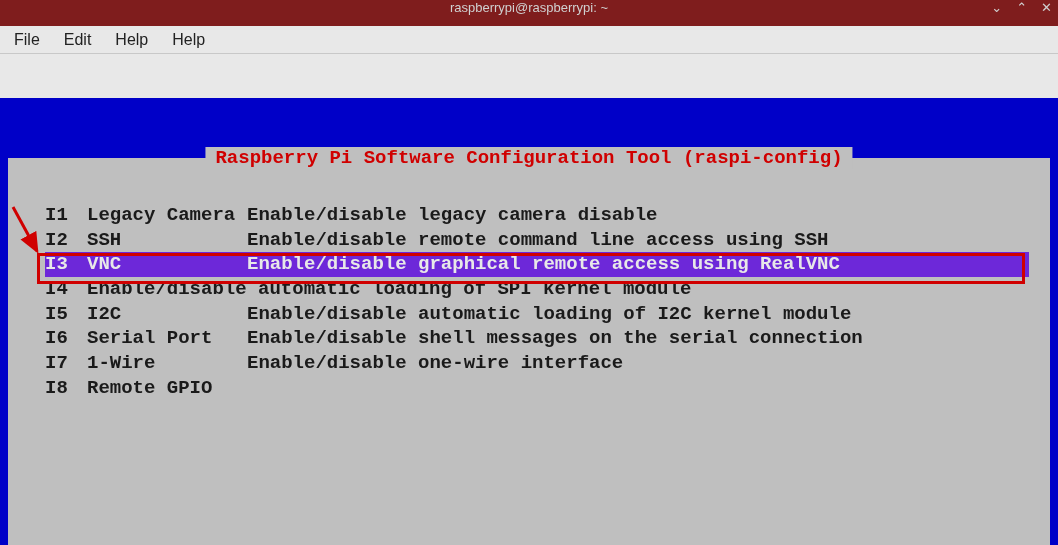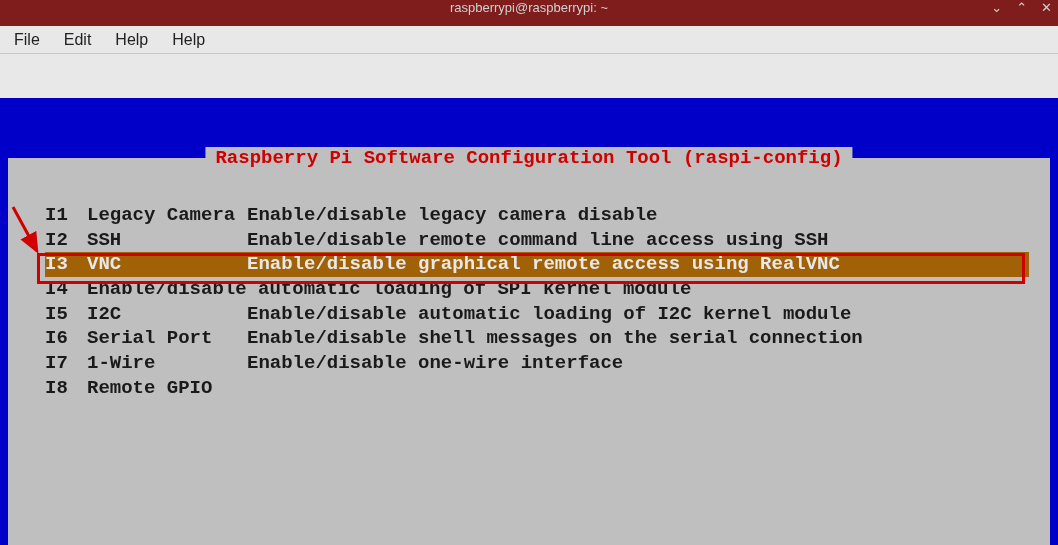--- a/index.html
+++ b/index.html
@@ -84,21 +84,21 @@
     .menu-item {
       display: flex;
       white-space: pre;
       line-height: 1.3;
       padding: 0;
     }
     .menu-code { width: 42px; flex-shrink: 0; }
     .menu-label { width: 160px; flex-shrink: 0; }
     .menu-desc { flex: 1; }
     .menu-item.selected {
-      background: #a16207;
+      background: #6d28d9;
       color: #e8e8e8;
     }
     .highlight-box {
       position: absolute;
       border: 3px solid #d00000;
       top: 92px;
       left: 26px;
       right: 22px;
       height: 31px;
       pointer-events: none;

